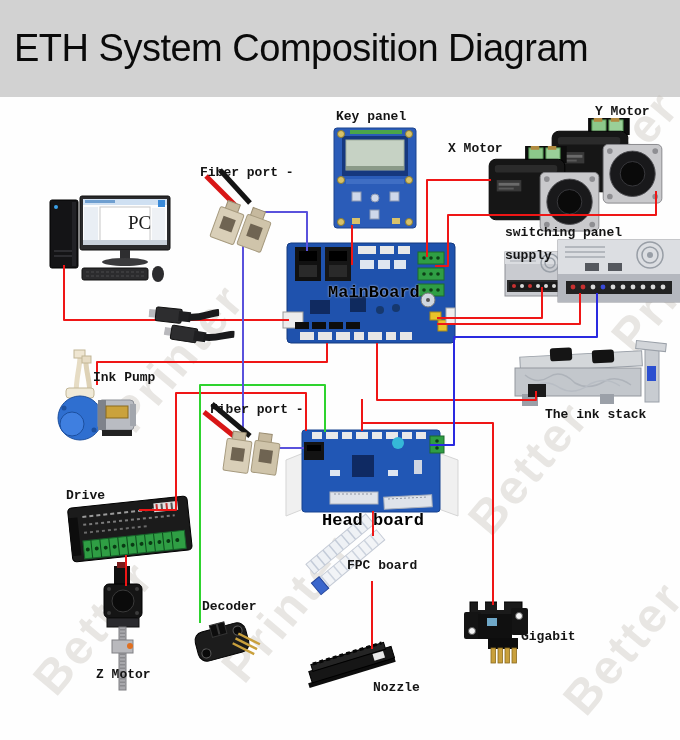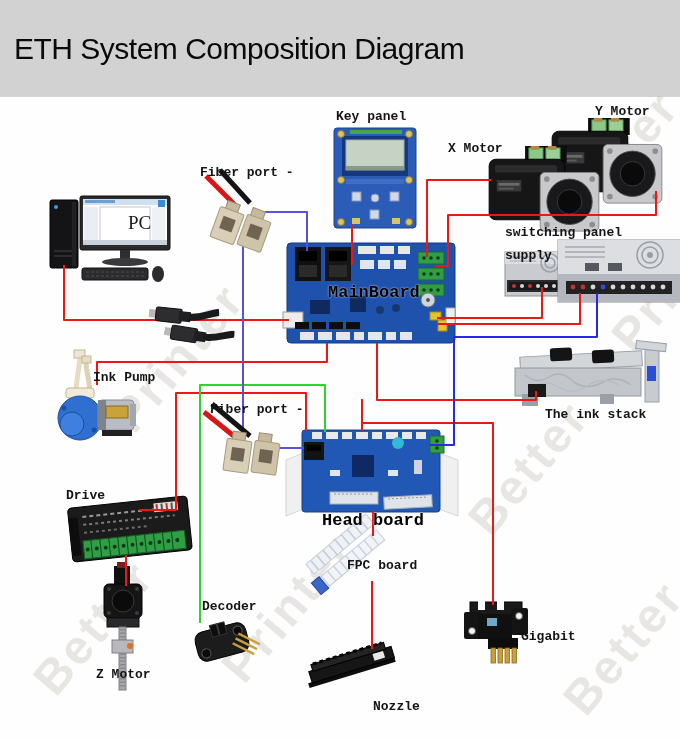--- a/index.html
+++ b/index.html
@@ -1,20 +1,20 @@
 <!DOCTYPE html>
 <html><head>
 <meta charset="utf-8">
 <style>
   html,body{margin:0;padding:0;background:#ffffff;}
   #canvas{position:relative;width:680px;height:740px;overflow:hidden;background:#fefefe;
           font-family:"Liberation Sans",sans-serif;}
   #titlebar{position:absolute;left:0;top:0;width:680px;height:97px;background:#d2d2d2;
             display:flex;align-items:center;}
-  #titlebar span{padding-left:14px;font-size:30px;letter-spacing:-0.5px;color:#0a0a0a;
+  #titlebar span{padding-left:14px;font-size:38px;letter-spacing:-0.5px;color:#0a0a0a;
                  font-family:"Liberation Sans",sans-serif;white-space:nowrap;}
   .wm{position:absolute;font:bold 48px "Liberation Sans",sans-serif;letter-spacing:3px;
       color:rgba(196,191,185,0.38);transform:rotate(-50deg);white-space:nowrap;pointer-events:none;}
   .lbl{position:absolute;font:bold 13px "Liberation Mono",monospace;color:#141414;white-space:nowrap;}
   .lbl-cyan{position:absolute;font:bold 17px "Liberation Mono",monospace;color:#000000;
             text-shadow:0 0 2px rgba(255,255,255,.85);white-space:nowrap;text-align:left;}
   .lbl-serif{position:absolute;font:19px "Liberation Serif",serif;color:#1a1a1a;white-space:nowrap;}
   .psu-lbl{position:absolute;font:bold 13px "Liberation Mono",monospace;color:#141414;line-height:23px;}
   .psu-lbl span{display:block;}
   svg{position:absolute;left:0;top:0;}
@@ -455,16 +455,16 @@
     <span>supply</span>
   </div>
   <div class="lbl" style="left:545px;top:407px;">The ink stack</div>
   <div class="lbl" style="left:93px;top:370px;">Ink Pump</div>
   <div class="lbl" style="left:210px;top:402px;">Fiber port -</div>
   <div class="lbl-cyan" style="left:322px;top:463px;margin-top:48px;">Head board</div>
   <div class="lbl" style="left:66px;top:488px;">Drive</div>
   <div class="lbl" style="left:202px;top:599px;">Decoder</div>
   <div class="lbl" style="left:96px;top:667px;text-align:right;">Z Motor</div>
   <div class="lbl" style="left:347px;top:558px;">FPC board</div>
-  <div class="lbl" style="left:373px;top:699px;">Nozzle</div>
+  <div class="lbl" style="left:373px;top:680px;">Nozzle</div>
   <div class="lbl" style="left:521px;top:629px;">Gigabit</div>
 
 </div>
 
 </body></html>

